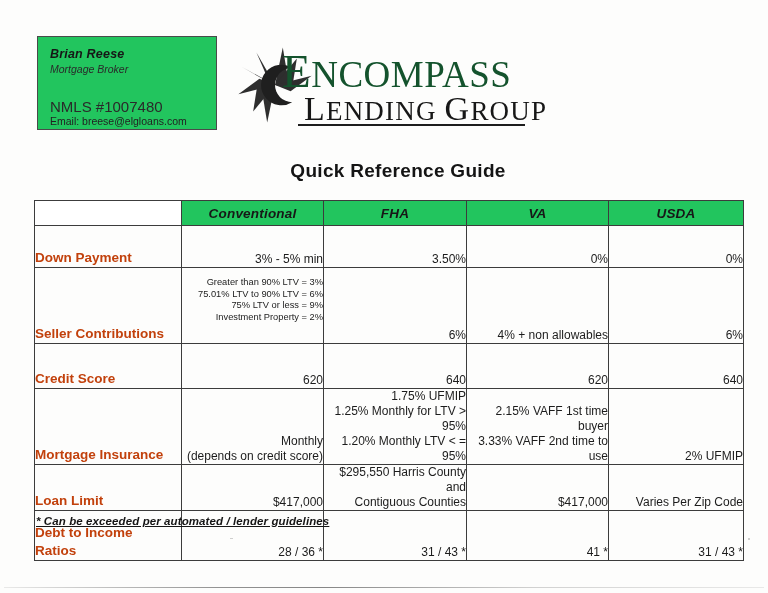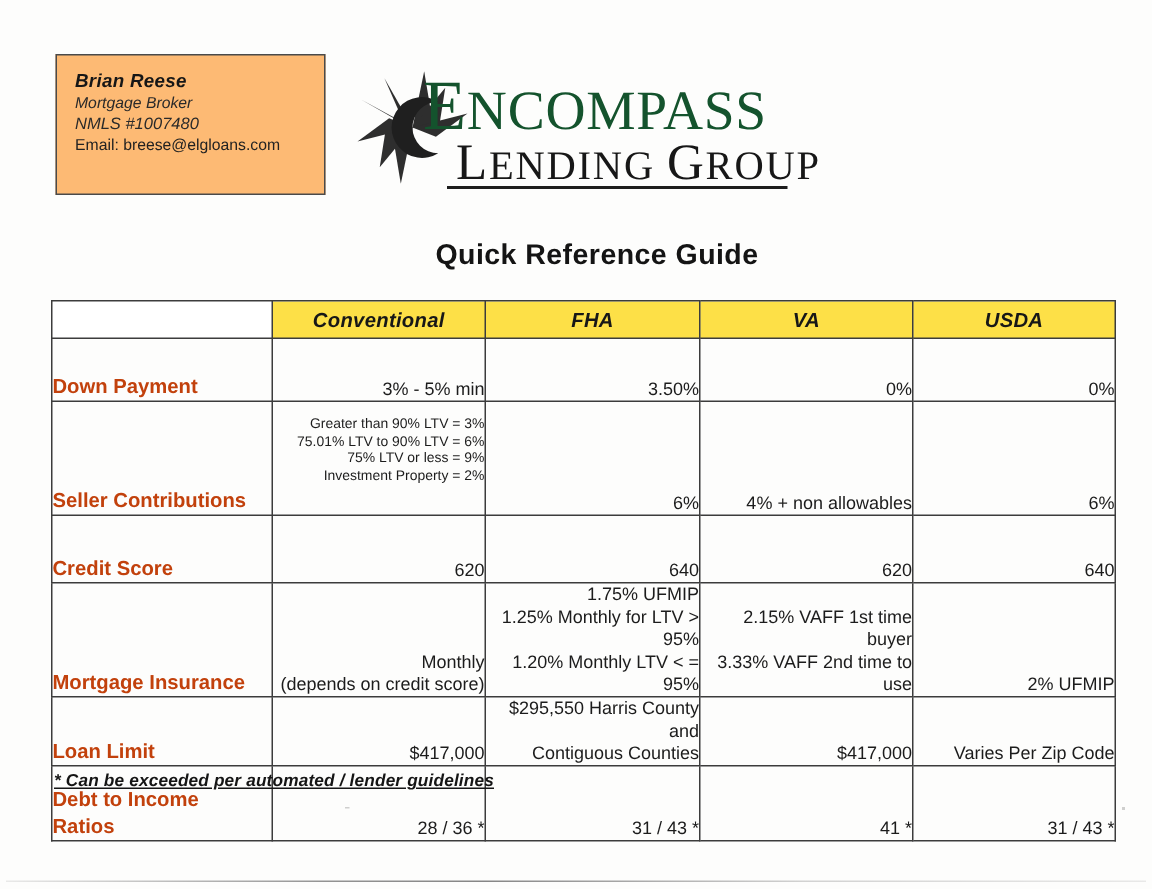--- a/index.html
+++ b/index.html
@@ -43,44 +43,44 @@
 
   
   .biz-card {
     position: absolute;
     left: 37px;
     top: 36px;
     width: 180px;
     height: 94px;
     border: 1px solid #4a4a4a;
     box-sizing: border-box;
-    background: #fdba74;
+    background: #22c55e;
   }
   .biz-card .inner {
     padding: 9px 0 0 12px;
   }
   .card-name {
     font-weight: bold;
     font-style: italic;
     font-size: 12.5px;
     line-height: 16px;
     letter-spacing: 0.2px;
     color: #161616;
   }
   .card-role {
     font-style: italic;
     font-size: 10.5px;
     line-height: 14px;
     color: #2a2a2a;
   }
   .card-nmls {
-    font-style: italic;
-    font-size: 11px;
+    font-size: 15px;
     line-height: 14px;
     color: #2a2a2a;
+    margin-top: 24px;
   }
   .card-mobile, .card-email {
     font-size: 10.5px;
     line-height: 14px;
     color: #222;
   }
 
   
   .logo-wrap {
     position: absolute;
@@ -159,21 +159,21 @@
   .qr-table col.c-va    { width: 142px; }
   .qr-table col.c-usda  { width: 135px; }
 
   .qr-table th, .qr-table td {
     border: 1px solid #3c3c3c;
     vertical-align: bottom;
     padding: 0;
   }
   .qr-table thead th {
     height: 24px;
-    background: #fde047;
+    background: #22c55e;
     vertical-align: middle;
     text-align: center;
     font-style: italic;
     font-weight: bold;
     font-size: 13.5px;
     color: #171717;
     letter-spacing: 0.2px;
   }
   .qr-table thead th.corner {
     background: #ffffff;

